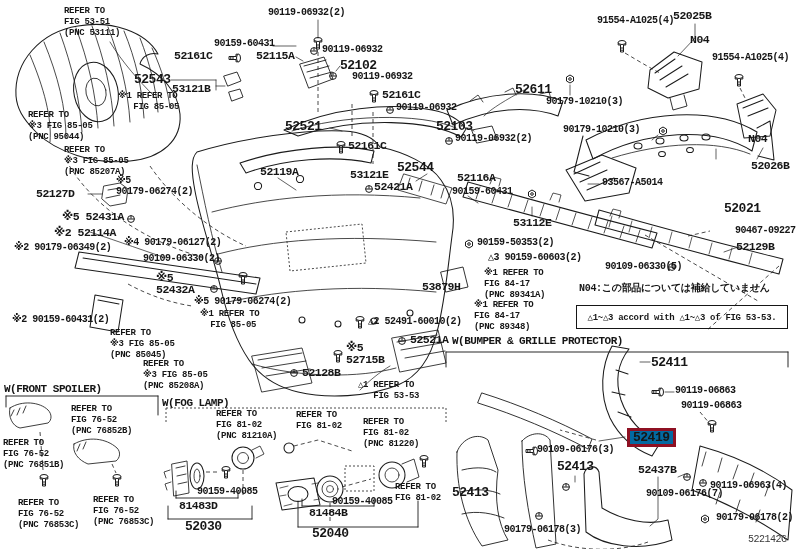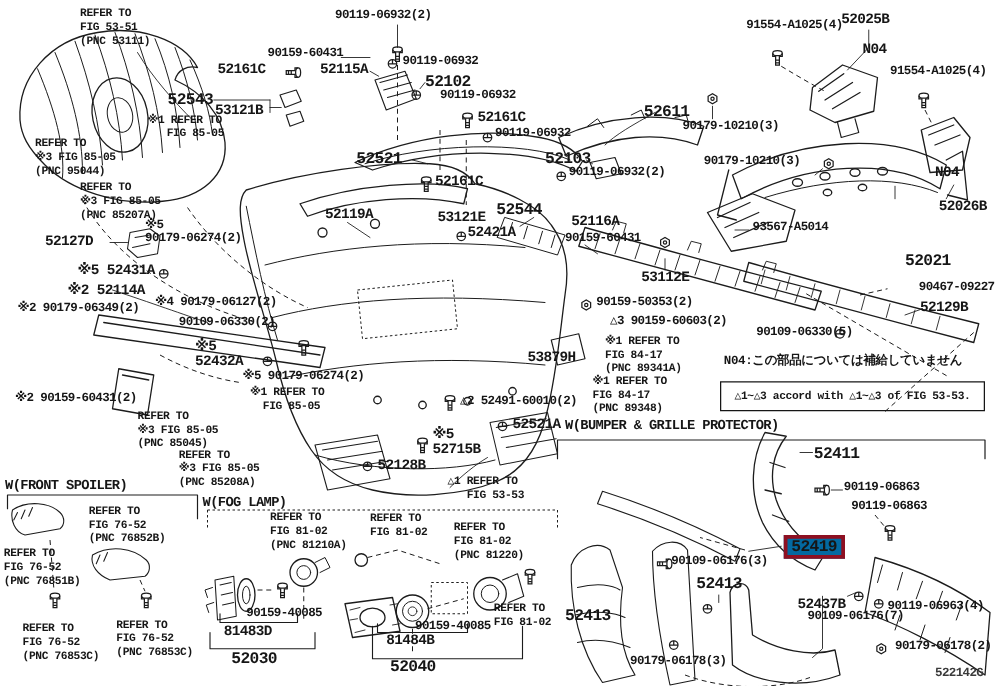--- a/index.html
+++ b/index.html
@@ -12,21 +12,21 @@
   .pn{font-size:13px}
   .pn6{font-size:11.5px}
   .rf{font-size:9px;line-height:1.2;letter-spacing:-0.3px}
   .hl{border:3px solid #8e1022;padding:0 3px;background:#0369a1;line-height:1.0}
   .legend{position:absolute;left:397px;top:2px;font-size:9.5px;font-weight:bold;
           line-height:10.3px;letter-spacing:-0.4px;white-space:pre}
   .sec{position:absolute;font-size:11px;font-weight:bold;letter-spacing:-0.5px;white-space:pre}
   .note{position:absolute;font-size:10px;font-weight:bold;letter-spacing:-0.3px;white-space:pre}
   .accord{position:absolute;border:1.5px solid #161616;font-size:9px;font-weight:bold;
           display:flex;align-items:center;justify-content:center;letter-spacing:-0.3px}
-  .footer{position:absolute;font-size:10px;color:#3a3a3a;font-weight:bold;letter-spacing:-0.5px}
+  .footer{position:absolute;font-size:10px;color:#3a3a3a;font-weight:normal;letter-spacing:-0.5px}
 </style>
 </head>
 <body>
 
 <div class="stage">
 
   <svg class="art" width="796" height="549" viewBox="0 0 796 549">
     <defs>
       <g id="bolt" stroke="#1c1c1c" fill="none" stroke-width="1">
         <ellipse cx="0" cy="-4.5" rx="3.8" ry="2"></ellipse>
@@ -275,21 +275,21 @@
    FIG 53-53</div>
       <div class="lbl fn" style="left: 703px; top: 226px; margin-left: 32px;">90467-09227</div>
       <div class="lbl pn6" style="left: 736px; top: 241px;">52129B</div>
       <div class="lbl pn6" style="left: 513px; top: 217px;">53112E</div>
       <div class="lbl pn" style="left: 651px; top: 356px;">52411</div>
       <div class="lbl fn" style="left: 675px; top: 386px;">90119-06863</div>
       <div class="lbl fn" style="left: 681px; top: 401px;">90119-06863</div>
       <div class="lbl pn hl" style="left: 627px; top: 428px; border-color: rgb(142, 16, 34);">52419</div>
       <div class="lbl fn" style="left: 537px; top: 445px;">90109-06176(3)</div>
       <div class="lbl pn" style="left: 557px; top: 460px;">52413</div>
-      <div class="lbl pn6" style="left: 638px; top: 464px; margin-top: 14px;">52437B</div>
+      <div class="lbl pn6" style="left: 638px; top: 464px;">52437B</div>
       <div class="lbl fn" style="left: 710px; top: 481px;">90119-06963(4)</div>
       <div class="lbl fn" style="left: 646px; top: 489px;">90109-06176(7)</div>
       <div class="lbl fn" style="left: 716px; top: 513px;">90179-06178(2)</div>
       <div class="lbl pn" style="left: 452px; top: 486px;">52413</div>
       <div class="lbl fn" style="left: 504px; top: 525px;">90179-06178(3)</div>
       <div class="lbl fn" style="left: 197px; top: 487px;">90159-40085</div>
       <div class="lbl pn6" style="left: 179px; top: 500px;">81483D</div>
       <div class="lbl pn" style="left: 185px; top: 520px;">52030</div>
       <div class="lbl fn" style="left: 332px; top: 497px;">90159-40085</div>
       <div class="lbl pn6" style="left: 309px; top: 507px;">81484B</div>

